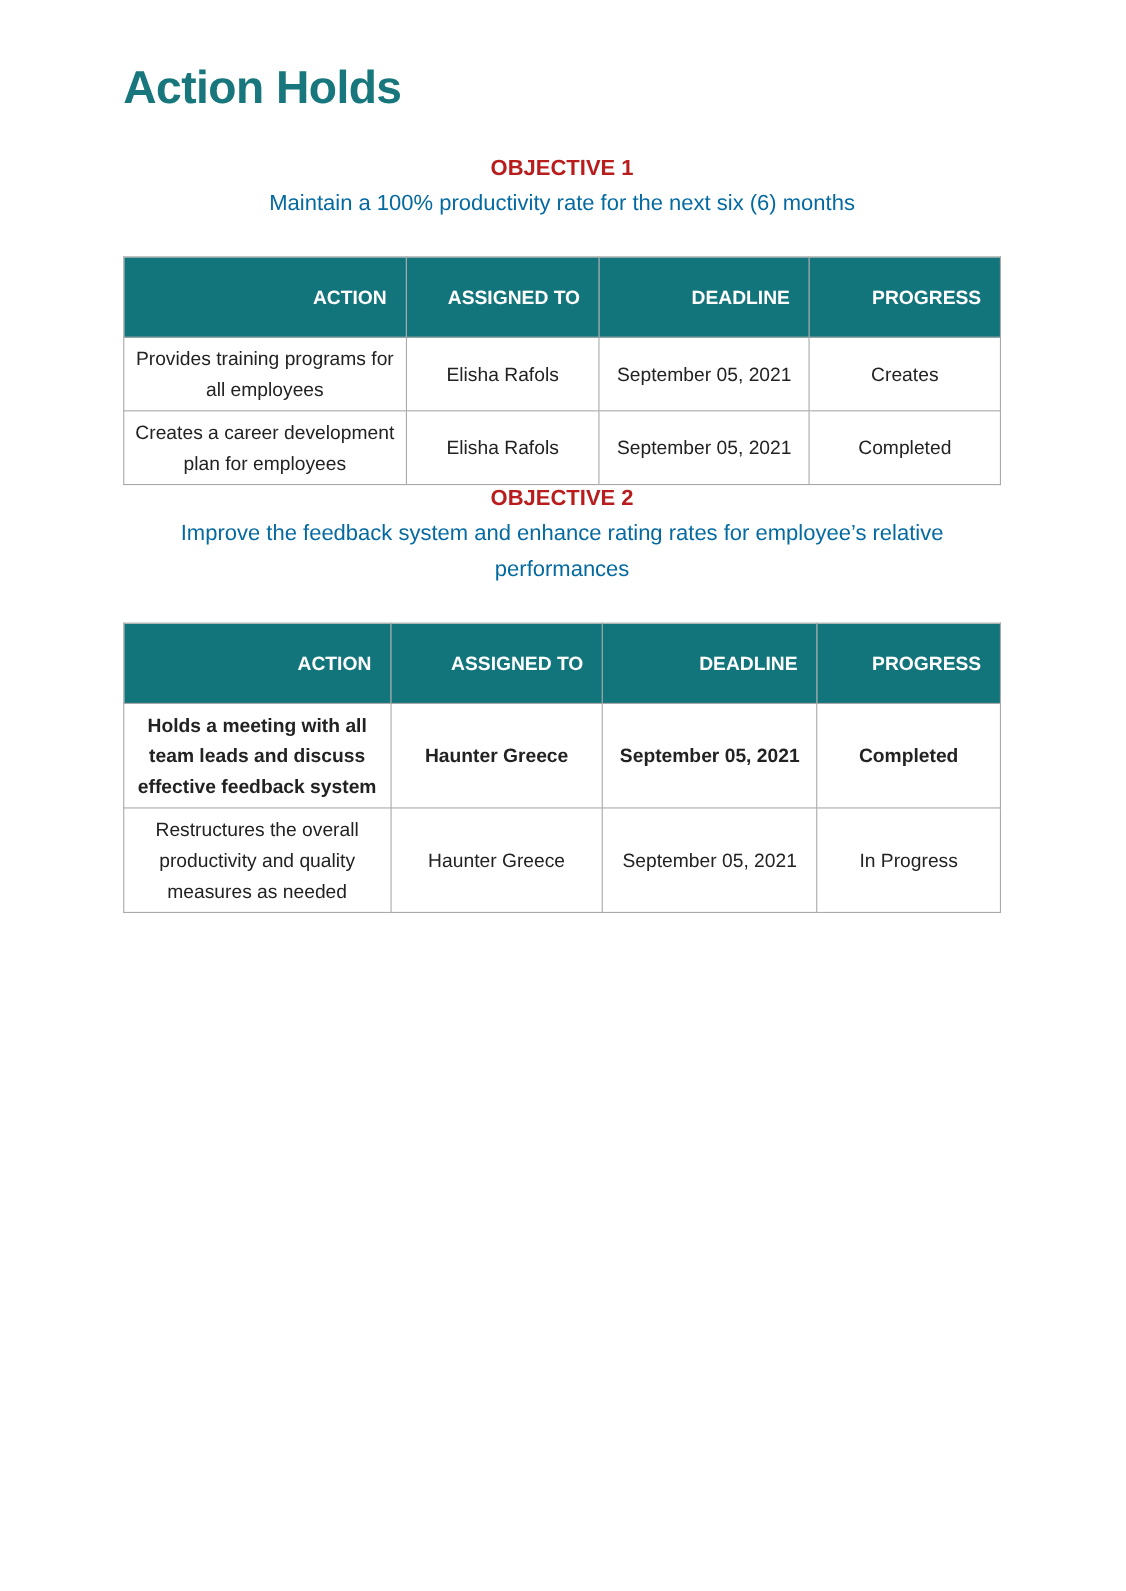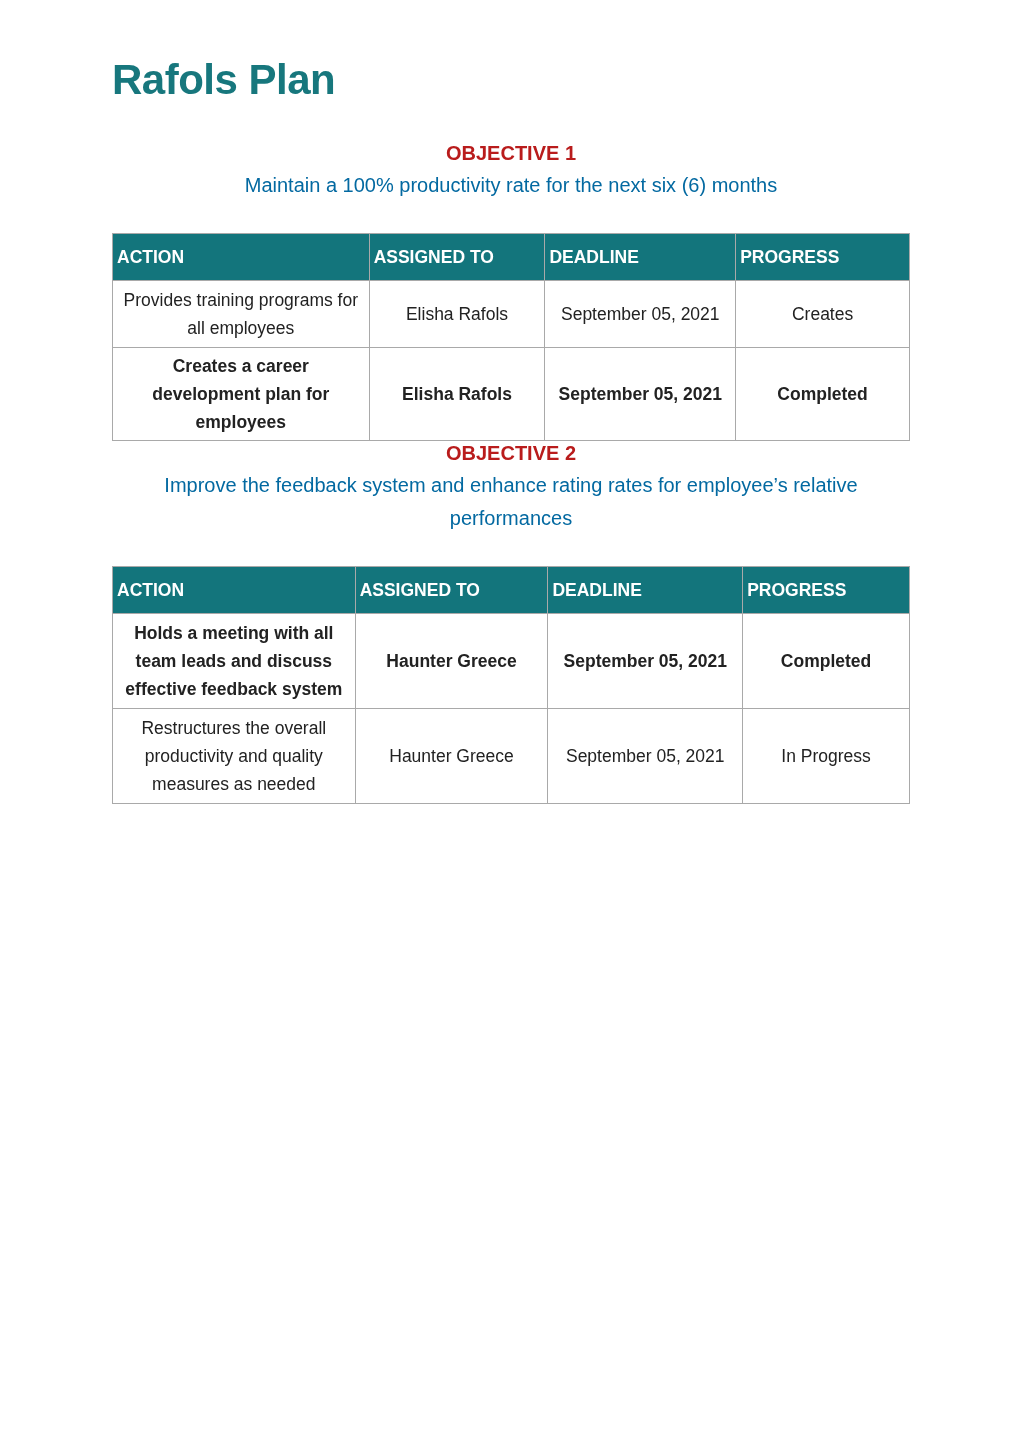--- a/index.html
+++ b/index.html
@@ -56,44 +56,44 @@
       left: 0;
       width: 798px;
       border-collapse: collapse;
       font-size: 17.5px;
     }
     table.action-table th {
       background: #13757c;
       color: #ffffff;
       font-weight: bold;
       height: 38px;
-      padding: 4px;
+      padding: 17px;
       border: 1px solid #a9a9a9;
       border-top: 1px solid #a9a9a9;
-      text-align: left;
+      text-align: right;
       font-size: 17.5px;
     }
     table.action-table th + th {
       border-left: 1px solid #f97316;
     }
     table.action-table td {
       border: 1px solid #a9a9a9;
       text-align: center;
       vertical-align: middle;
       padding: 4px 6px;
       line-height: 28px;
       color: #222222;
     }
   </style>
 </head>
 <body>
 
 <div class="page">
 
-  <h1 class="doc-title">Rafols Plan</h1>
+  <h1 class="doc-title">Action Holds</h1>
 
   <section class="objective" style="top:137px;">
     <p class="objective-heading">OBJECTIVE 1</p>
     <p class="objective-text">Maintain a 100% productivity rate for the next six (6) months</p>
   </section>
 
   <table class="action-table" style="top:233px;">
     <colgroup>
       <col style="width:257px">
       <col style="width:176px">
@@ -108,21 +108,21 @@
         <th>PROGRESS</th>
       </tr>
     </thead>
     <tbody>
       <tr style="height:67px;">
         <td>Provides training programs for all employees</td>
         <td>Elisha Rafols</td>
         <td>September 05, 2021</td>
         <td>Creates</td>
       </tr>
-      <tr style="height:67px;font-weight:bold;">
+      <tr style="height:67px;">
         <td>Creates a career development plan for employees</td>
         <td>Elisha Rafols</td>
         <td>September 05, 2021</td>
         <td>Completed</td>
       </tr>
     </tbody>
   </table>
 
   <section class="objective" style="top:437px;">
     <p class="objective-heading">OBJECTIVE 2</p>

